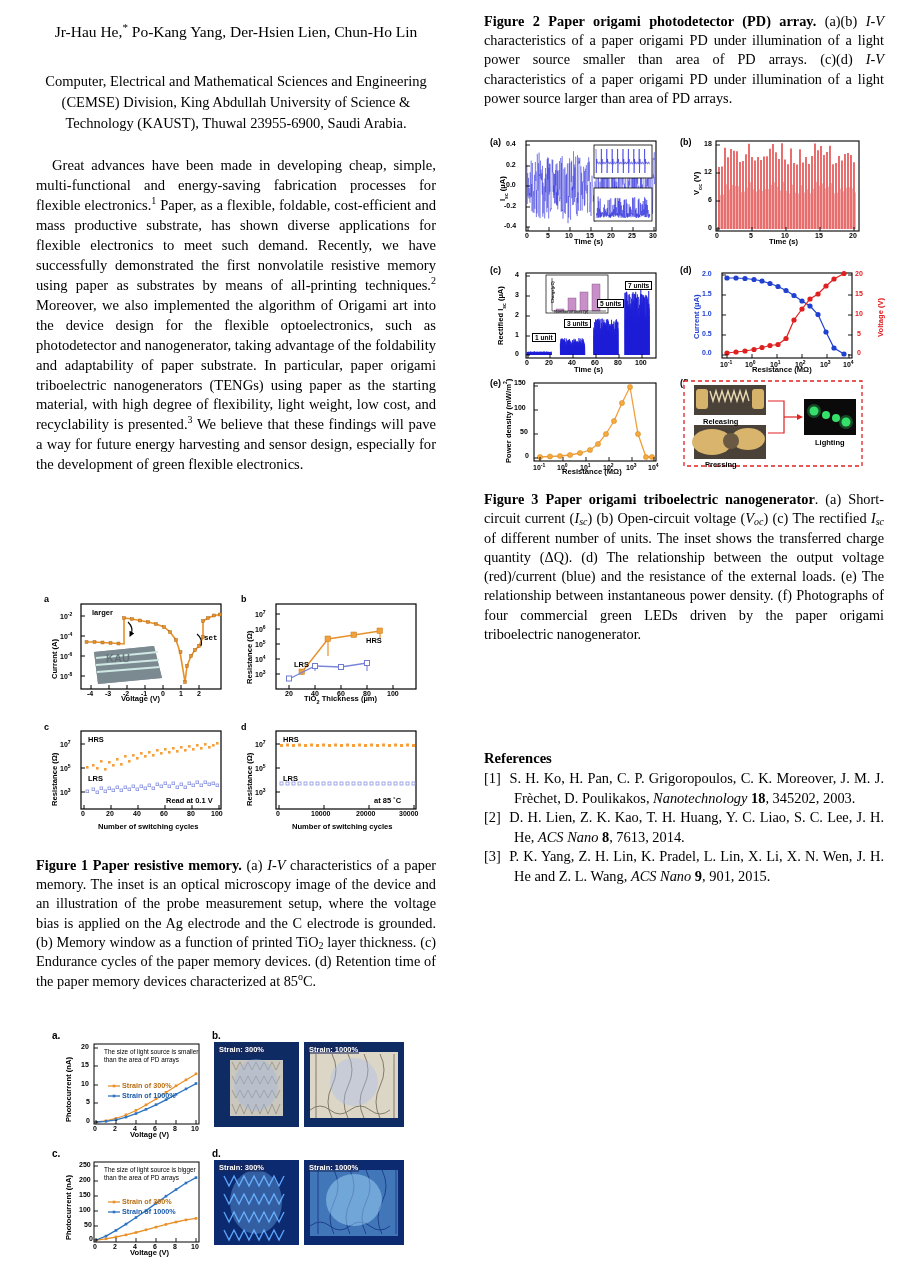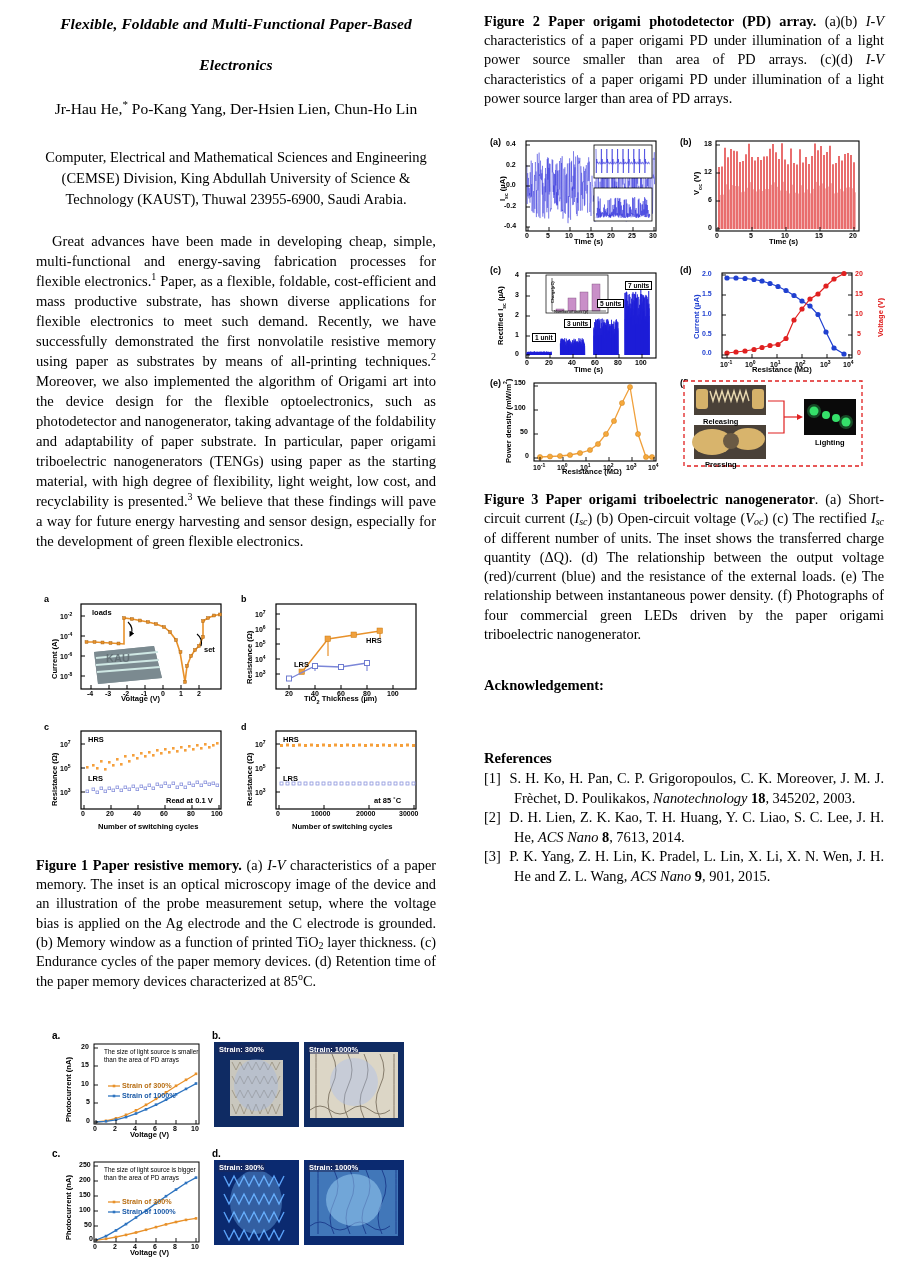--- a/index.html
+++ b/index.html
@@ -96,24 +96,20 @@
     padding:0 2px;white-space:nowrap;
   }
 </style>
 </head>
 <body>
 
 <div class="page">
 
   <div class="col col-left">
 
-    <h1 class="title">
-      <span>Flexible, Foldable and Multi-Functional Paper-Based</span>
-      <span class="l2">Electronics</span>
-    </h1>
 
     <div class="authors">
       <span>Jr-Hau He,<sup>*</sup> Po-Kang Yang, Der-Hsien Lien, Chun-Ho Lin</span>
     </div>
 
     <div class="affil">Computer, Electrical and Mathematical Sciences and Engineering (CEMSE) Division, King Abdullah University of Science &amp; Technology (KAUST), Thuwal 23955-6900, Saudi Arabia.</div>
 
     <p class="body first"><span>Great advances have been made in developing cheap, simple, multi-functional and energy-saving fabrication processes for flexible electronics.</span><sup>1</sup><span> Paper, as a flexible, foldable, cost-efficient and mass productive substrate, has shown diverse applications for flexible electronics to meet such demand. Recently, we have successfully demonstrated the first nonvolatile resistive memory using paper as substrates by means of all-printing techniques.</span><sup>2</sup><span> Moreover, we also implemented the algorithm of Origami art into the device design for the flexible optoelectronics, such as photodetector and nanogenerator, taking advantage of the foldability and adaptability of paper substrate. In particular, paper origami triboelectric nanogenerators (TENGs) using paper as the starting material, with high degree of flexibility, light weight, low cost, and recyclability is presented.</span><sup>3</sup><span> We believe that these findings will pave a way for future energy harvesting and sensor design, especially for the development of green flexible electronics.</span></p>
 
     <p class="caption" style="position:absolute;top:856px;left:0;width:400px;">
@@ -125,21 +121,20 @@
 
     <p class="caption" style="padding-top:12px;">
       <b>Figure 2 Paper origami photodetector (PD) array.</b><span> (a)(b) <i>I-V</i> characteristics of a paper origami PD under illumination of a light power source smaller than area of PD arrays. (c)(d) <i>I-V</i> characteristics of a paper origami PD under illumination of a light power source larger than area of PD arrays.</span>
     </p>
 
     <p class="caption" style="position:absolute;top:490px;left:0;width:400px;">
       <b>Figure 3 Paper origami triboelectric nanogenerator</b><span>. (a) Short-circuit current (<i>I<sub>sc</sub></i>) (b) Open-circuit voltage (<i>V<sub>oc</sub></i>) (c) The rectified <i>I<sub>sc</sub></i> of different number of units. The inset shows the transferred charge quantity (ΔQ). (d) The relationship between the output voltage (red)/current (blue) and the resistance of the external loads. (e) The relationship between instantaneous power density. (f) Photographs of four commercial green LEDs driven by the paper origami triboelectric nanogenerator.</span>
     </p>
 
     <div style="position:absolute;top:677px;left:0;width:400px;">
-      <div class="secthead">Acknowledgement:</div>
     </div>
 
     <div style="position:absolute;top:750px;left:0;width:400px;">
       <div class="secthead" style="margin-bottom:2px;">References</div>
 
       <p class="ref">
         <span>[1]</span>&nbsp;&nbsp;<span>S. H. Ko, H. Pan, C. P. Grigoropoulos, C. K. Moreover, J. M. J. Frèchet, D. Poulikakos, </span><i>Nanotechnology</i><b> 18</b><span>, 345202, 2003.</span>
       </p>
       <p class="ref">
         <span>[2]</span>&nbsp;&nbsp;<span>D. H. Lien, Z. K. Kao, T. H. Huang, Y. C. Liao, S. C. Lee, J. H. He, </span><i>ACS Nano</i><b> 8</b><span>, 7613, 2014.</span>
@@ -394,22 +389,22 @@
         <line x1="243" y1="215" x2="243" y2="211"></line>
           <line x1="288" y1="215" x2="288" y2="211"></line>
         <line x1="333" y1="215" x2="333" y2="211"></line>
           <line x1="378" y1="215" x2="378" y2="211"></line>
         <line x1="240" y1="150" x2="244" y2="150"></line>
           <line x1="240" y1="174" x2="244" y2="174"></line>
         <line x1="240" y1="198" x2="244" y2="198"></line>
       </g>
     </svg>
 
-    <span class="inplot" style="left:56px;top:14px;">loads</span>
-    <span class="inplot" style="left:168px;top:51px;">set</span>
+    <span class="inplot" style="left:56px;top:14px;">larger</span>
+    <span class="inplot" style="left:168px;top:40px;font-family:Liberation Mono, monospace;">set</span>
     <span class="axlabel" style="left:85px;top:100px;">Voltage (V)</span>
     <span class="axlabel vert" style="left:14px;top:85px;">Current (A)</span>
     <span class="tick" style="left:51px;top:96px;">-4</span>
     <span class="tick" style="left:69px;top:96px;">-3</span>
     <span class="tick" style="left:87px;top:96px;">-2</span>
     <span class="tick" style="left:105px;top:96px;">-1</span>
     <span class="tick" style="left:125px;top:96px;">0</span>
     <span class="tick" style="left:143px;top:96px;">1</span>
     <span class="tick" style="left:161px;top:96px;">2</span>
     <span class="tick" style="left:24px;top:17px;">10<sup>-2</sup></span>

